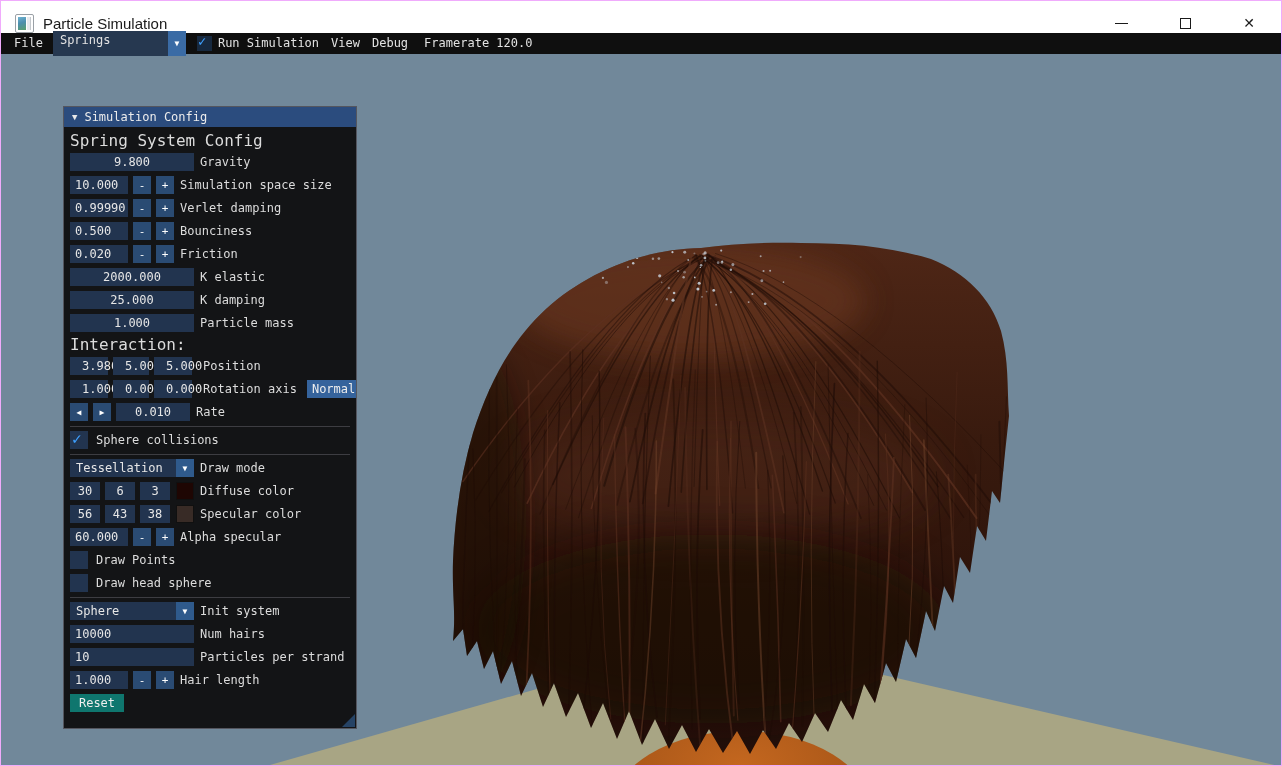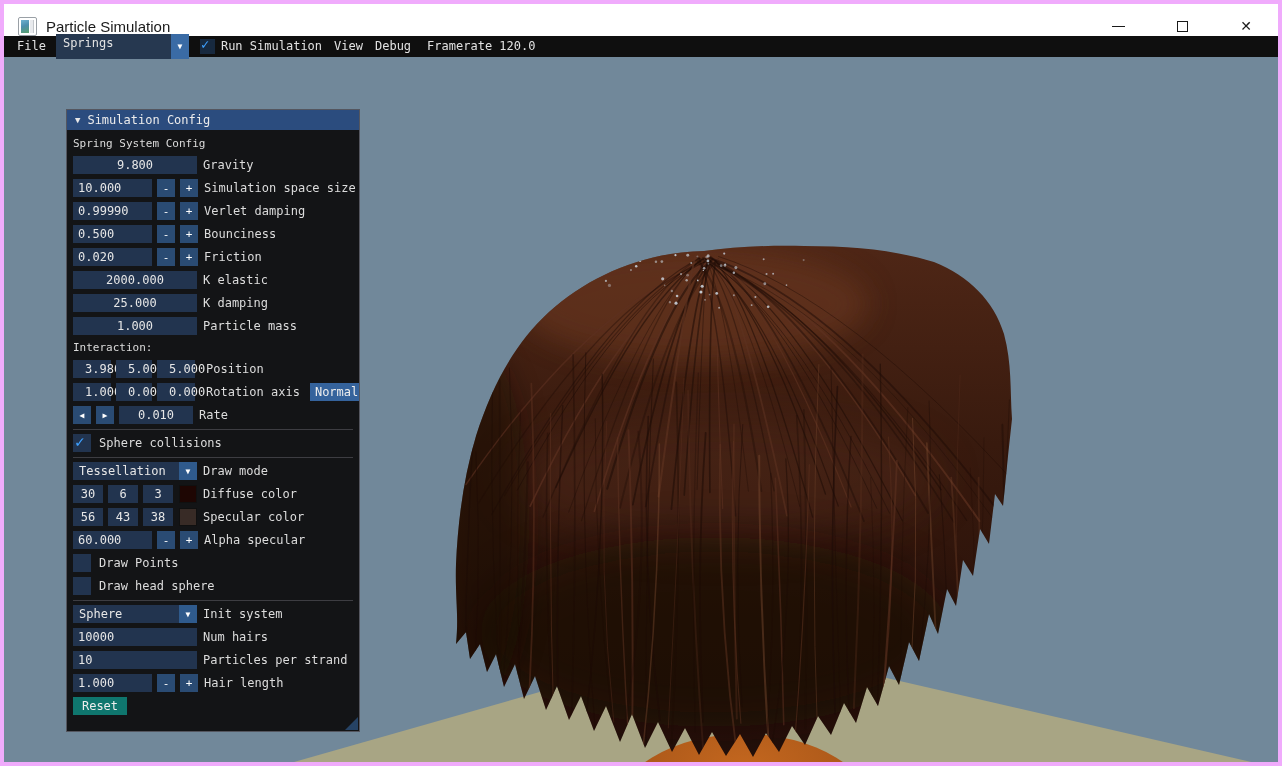--- a/index.html
+++ b/index.html
@@ -1,19 +1,19 @@
 <!DOCTYPE html>
 <html><head>
 <meta charset="utf-8">
 <style>
   * { margin:0; padding:0; box-sizing:border-box; }
   html,body { width:1282px; height:766px; background:#222; }
   body { font-family:"DejaVu Sans Mono","Liberation Mono",monospace; }
 
-  .window { position:relative; width:1282px; height:766px; border:4px solid #f0abfc; overflow:hidden; background:#71889a; }
+  .window { position:relative; width:1282px; height:766px; border:1px solid #f0abfc; overflow:hidden; background:#71889a; }
 
   
   .titlebar { position:absolute; left:0; top:0; width:100%; height:44px; background:#ffffff; display:flex; align-items:center; }
   .app-icon { width:19px; height:19px; margin-left:14px; border:1px solid #9aa0a6; border-radius:2px; background:#fff; padding:2px; display:flex; }
   .app-icon .pic { width:9px; height:13px; background:linear-gradient(160deg,#6fb3d2 0%,#4d8fae 45%,#59a06c 100%); }
   .app-icon .pic2 { width:4px; height:13px; margin-left:1px; background:#e8eaed; border-right:1px solid #c4c8cc; }
   .win-title { font-family:"Liberation Sans",sans-serif; font-size:15px; color:#1a1a1a; margin-left:9px; }
   .win-controls { margin-left:auto; display:flex; height:100%; }
   .wc { width:64px; height:100%; display:flex; align-items:center; justify-content:center; color:#1a1a1a; }
   .wc-min .g { width:13px; height:1px; background:#1a1a1a; }
@@ -32,27 +32,27 @@
   
   .viewport { position:absolute; left:0; top:65px; width:1282px; height:701px; }
   .viewport svg { display:block; }
 
   
   .panel { position:absolute; left:62px; top:105px; width:294px; height:623px; border:1px solid #54565f; background:#131416; overflow:hidden; }
   .panel-title { height:20px; background:#2b4c7e; color:#ececec; font-size:12px; display:flex; align-items:center; }
   .panel-title .tri { font-size:9px; margin:0 7px 0 8px; color:#e8e8e8; }
   .panel-body { padding:6px 0 0 6px; }
 
-  .trow { height:15px; margin-bottom:5px; font-size:11px; color:#dcdcdc; line-height:15px; }
+  .trow { height:15px; margin-bottom:5px; font-size:16px; color:#dcdcdc; line-height:15px; }
   .row { display:flex; align-items:center; height:18px; margin-bottom:5px; font-size:12px; color:#dcdcdc; }
   .lbl { margin-left:6px; white-space:nowrap; }
 
   .frame { background:#22344f; height:18px; color:#e6e6e6; display:flex; align-items:center; }
   .drag124 { width:124px; justify-content:center; }
-  .inp79  { width:79px; padding-left:5px; }
+  .inp79  { width:58px; padding-left:5px; }
   .inp124 { width:124px; padding-left:5px; }
   .f38 { width:38px; padding-left:12px; margin-right:5px; }
   .f38:nth-child(2) { width:36px; }
   .i30 { width:30px; justify-content:center; margin-right:5px; }
   .f74 { width:74px; justify-content:center; }
   .btn { width:18px; height:18px; background:#2a4b73; color:#fff; display:flex; align-items:center; justify-content:center; font-size:11px; margin-left:5px; }
   .btn.arrbtn { margin:0 5px 0 0; font-size:8px; }
   .combo { display:flex; height:18px; }
   .combo .cval { width:106px; background:#22344f; color:#e6e6e6; padding:2px 0 0 6px; }
   .combo .carr { width:18px; background:#2f5a8c; color:#fff; display:flex; align-items:center; justify-content:center; font-size:8px; }

